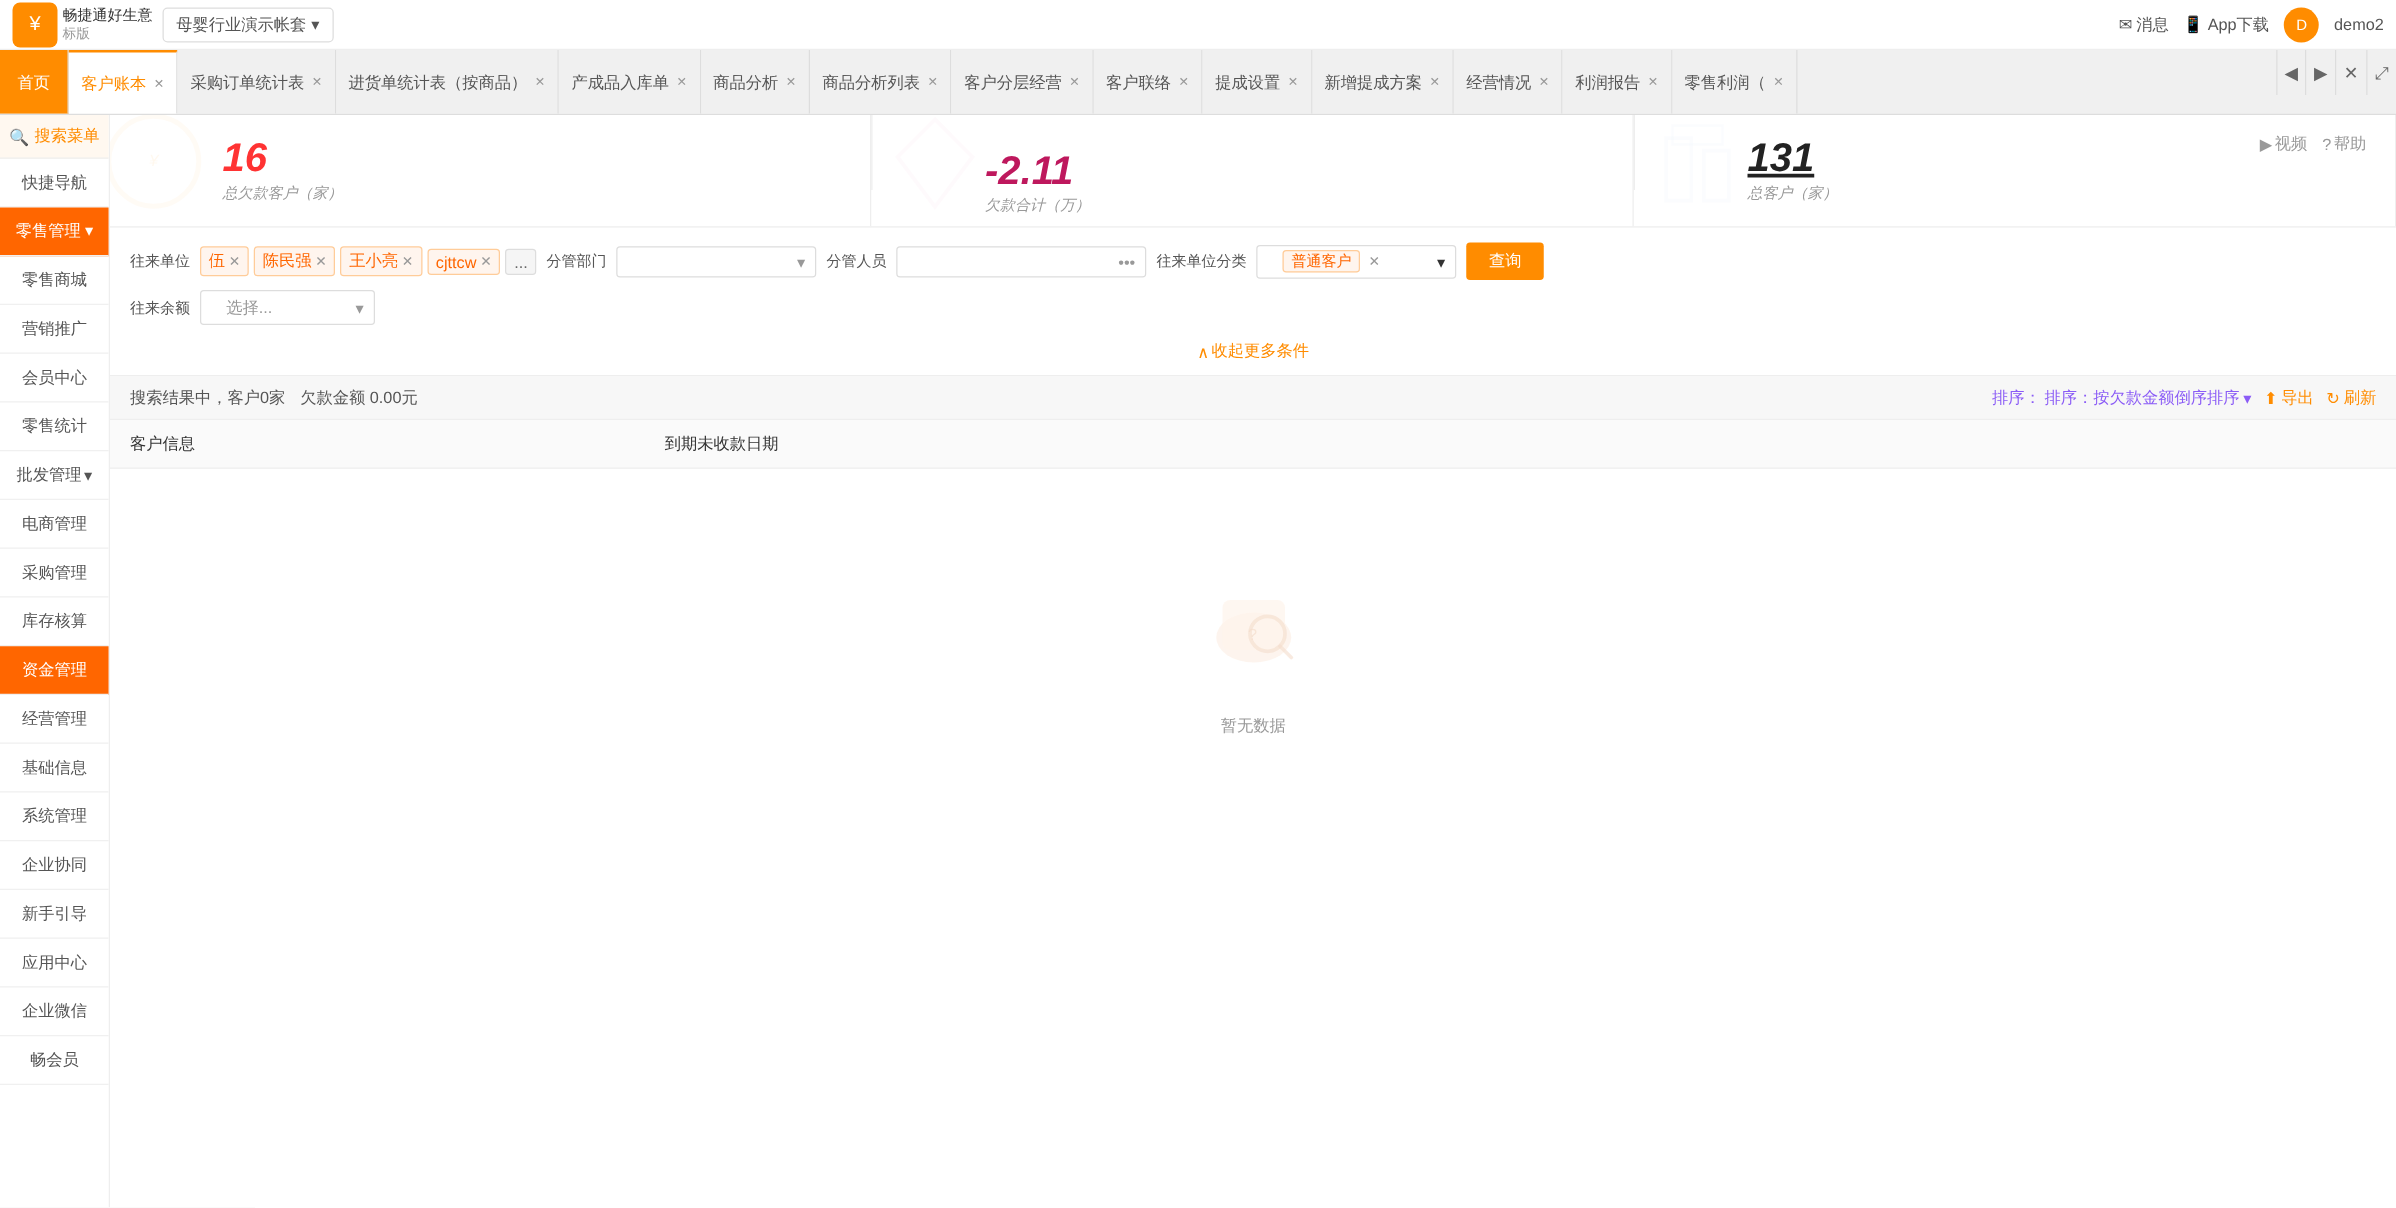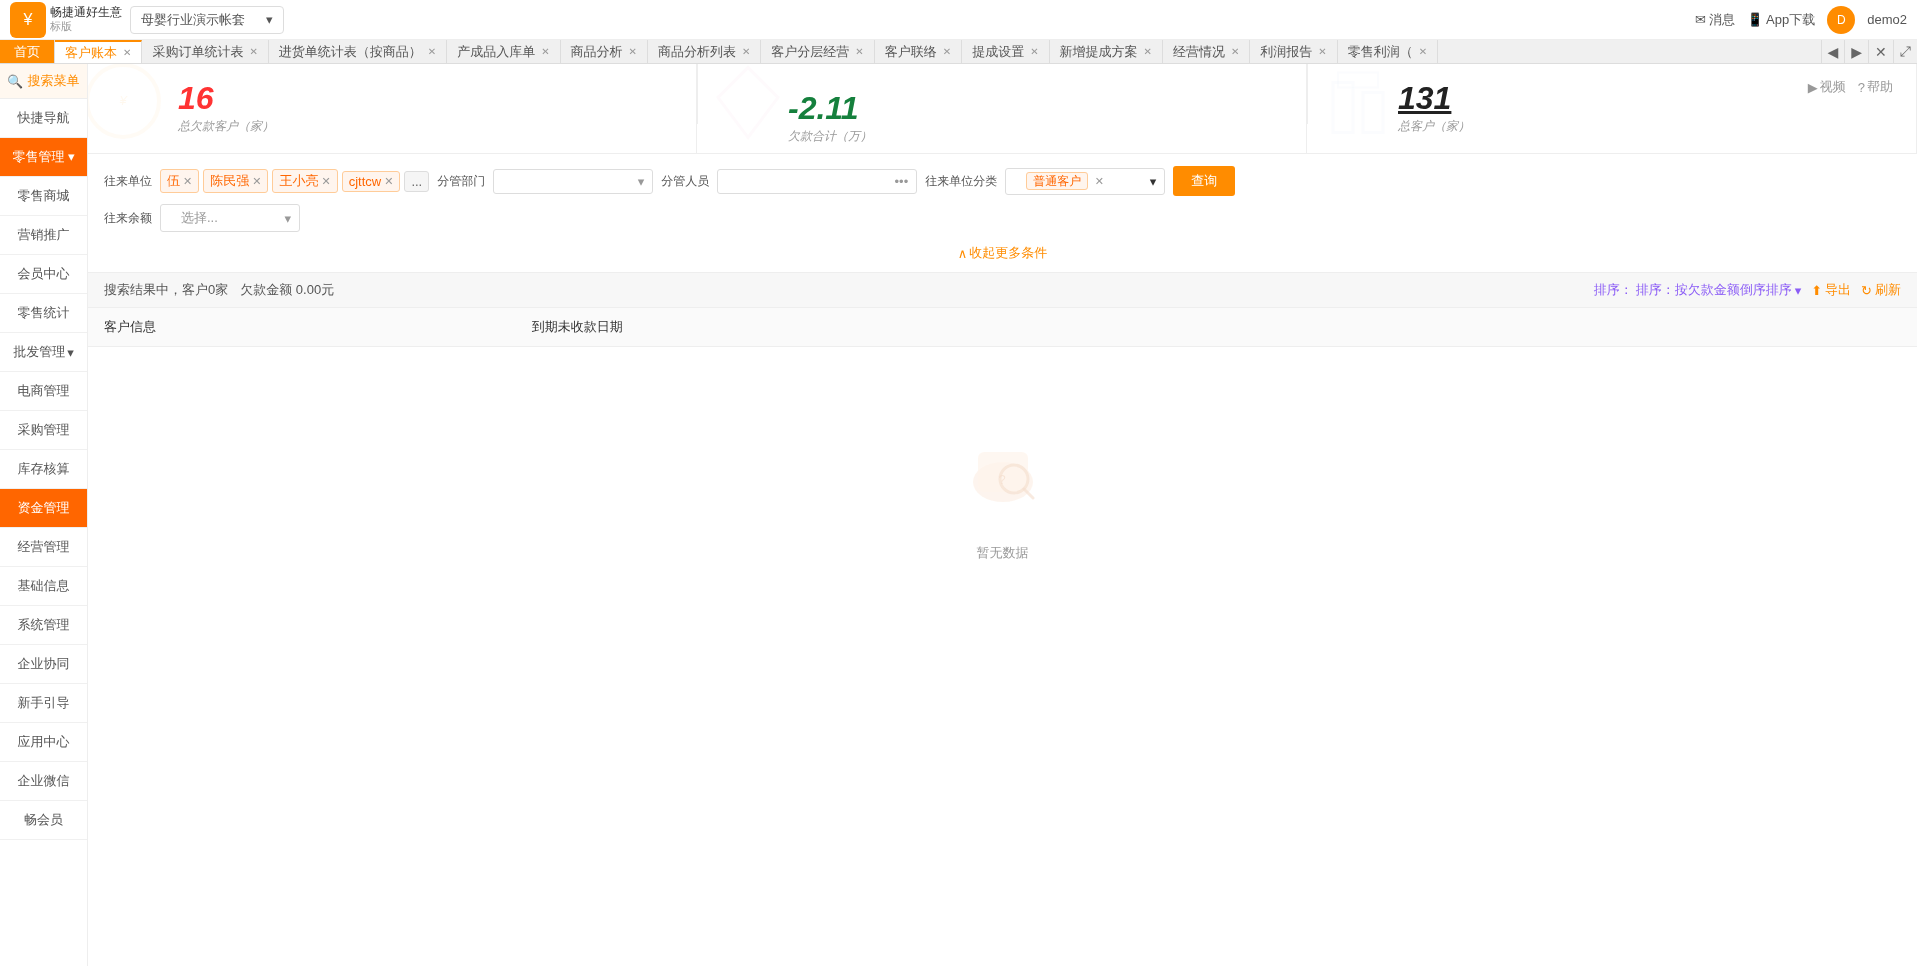--- a/index.html
+++ b/index.html
@@ -14,31 +14,31 @@
       justify-content: space-between;
       padding: 0 10px;
       border-bottom: 1px solid #eee;
       flex-shrink: 0;
     }
     .top-bar-left { display: flex; align-items: center; gap: 8px; }
     .logo-area { display: flex; align-items: center; gap: 4px; }
     .logo-icon { width: 36px; height: 36px; background: #ff8c00; border-radius: 6px; display: flex; align-items: center; justify-content: center; color: #fff; font-size: 16px; }
     .logo-text { font-size: 12px; color: #333; line-height: 1.2; }
     .logo-sub { color: #999; font-size: 11px; }
-    .demo-selector { display: flex; align-items: center; gap: 21px; padding: 4px 10px; border: 1px solid #ddd; border-radius: 4px; color: #555; cursor: pointer; font-size: 12px; background: #fff; }
+    .demo-selector { display: flex; align-items: center; gap: 4px; padding: 4px 10px; border: 1px solid #ddd; border-radius: 4px; color: #555; cursor: pointer; font-size: 12px; background: #fff; }
     .top-bar-right { display: flex; align-items: center; gap: 12px; color: #555; font-size: 13px; }
     .top-bar-right span { cursor: pointer; display: flex; align-items: center; gap: 3px; }
     .avatar { width: 28px; height: 28px; border-radius: 50%; background: #ff8c00; display: flex; align-items: center; justify-content: center; color: #fff; font-size: 12px; }
 
     
     .tab-bar {
       background: #f0f0f0;
       display: flex;
-      align-items: center;
-      height: 24px;
+      align-items: flex-start;
+      height: 52px;
       flex-shrink: 0;
       border-bottom: 1px solid #ddd;
       overflow: hidden;
     }
     .tab-item {
       display: flex;
       align-items: center;
       padding: 0 10px;
       height: 100%;
       cursor: pointer;
@@ -109,21 +109,21 @@
       padding: 0 30px;
       border-right: 1px solid #eee;
       position: relative;
       overflow: hidden;
       font-style: italic;
     }
     .stat-card:last-child { border-right: none; }
     .stat-icon { font-size: 56px; opacity: 0.12; position: absolute; left: 10px; top: 50%; transform: translateY(-50%); color: #ff8c00; }
     .stat-data { display: flex; flex-direction: column; gap: 4px; z-index: 1; margin-left: 60px; }
     .stat-value { font-size: 32px; font-weight: bold; color: #ff3333; line-height: 1; }
-    .stat-value.negative { color: #15803d; margin-top: 20px; }
+    .stat-value.negative { color: #be185d; margin-top: 20px; }
     .stat-value.black { color: #222; text-decoration: underline; }
     .stat-label { font-size: 12px; color: #999; }
     .top-right-links { display: flex; gap: 12px; align-items: center; padding: 6px 16px; position: absolute; top: 8px; right: 8px; font-size: 12px; color: #999; }
     .top-right-links span { cursor: pointer; display: flex; align-items: center; gap: 2px; }
 
     
     .filter-area {
       background: #fff;
       padding: 12px 16px 6px 16px;
       border-bottom: 1px solid #eee;

